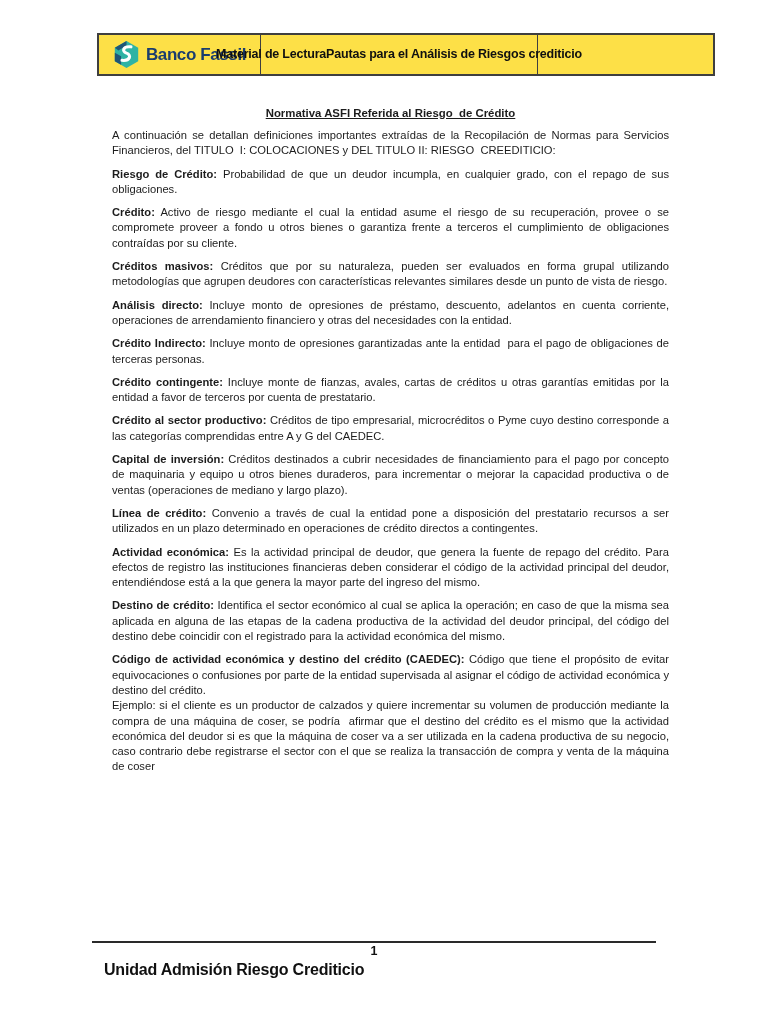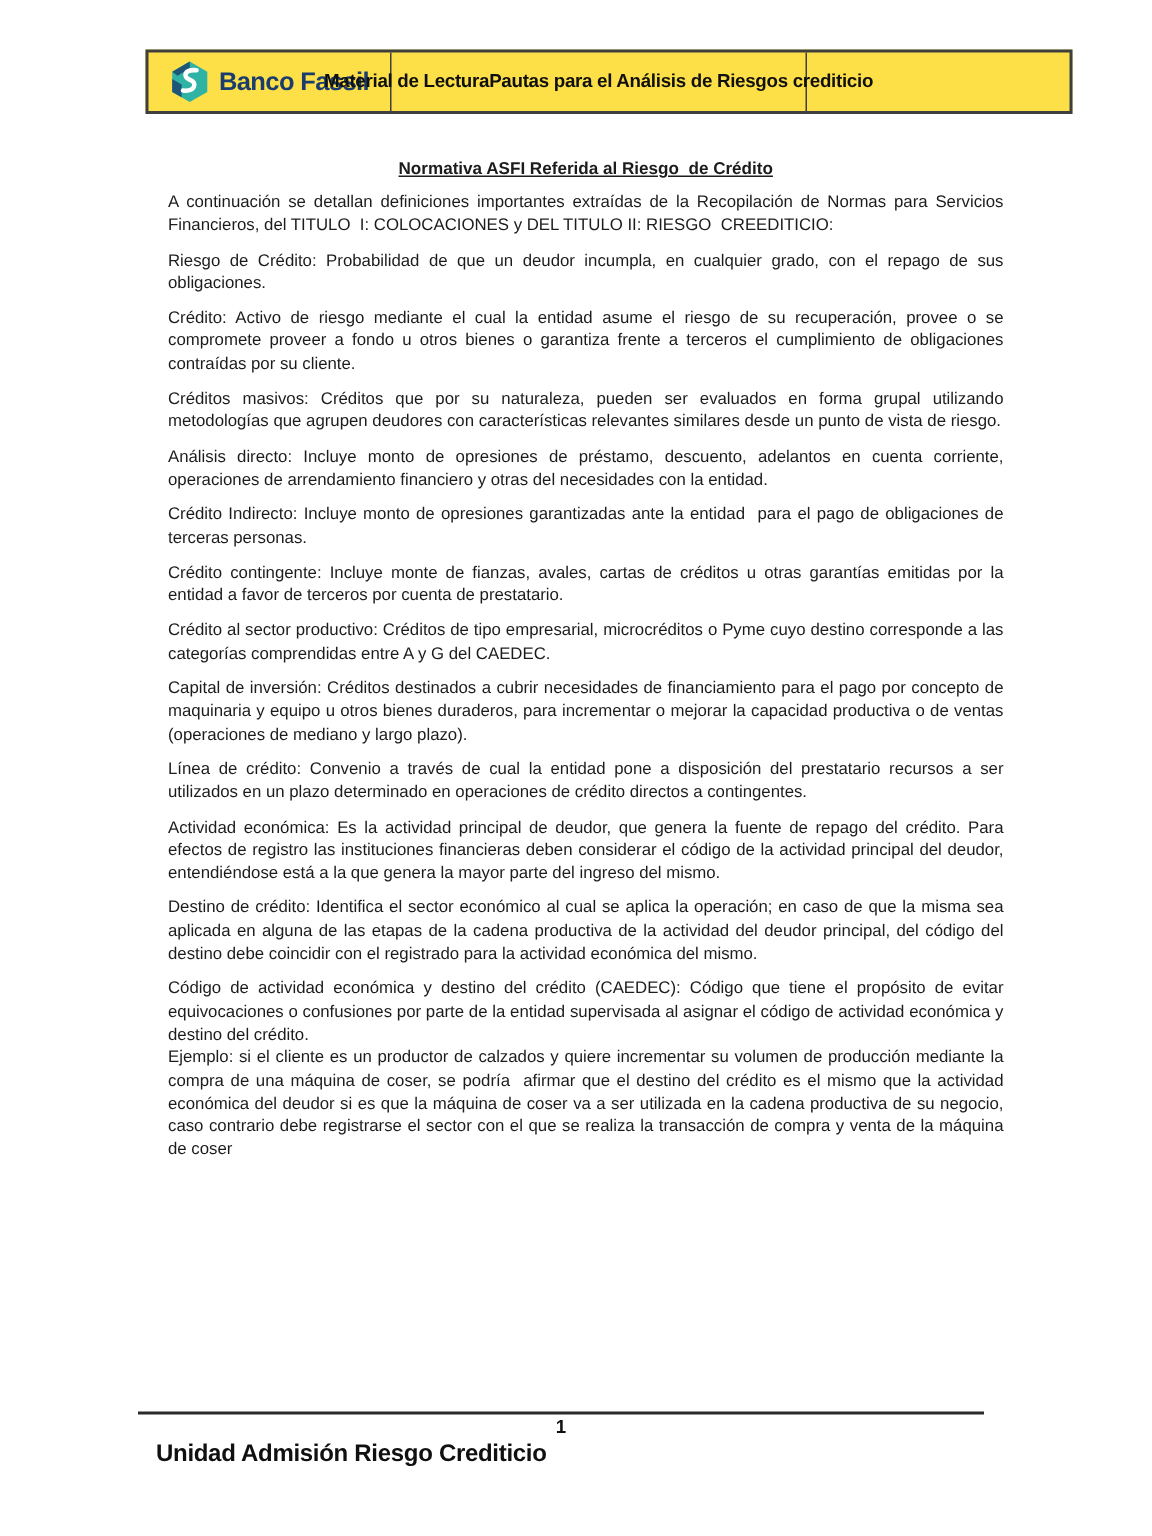--- a/index.html
+++ b/index.html
@@ -16,21 +16,21 @@
   .empty-cell{flex:1;}
   .logo-text{color:#1b3d6e;font-weight:bold;font-size:17px;letter-spacing:-0.4px;white-space:nowrap;}
   .ht-line{font-weight:bold;font-size:12.5px;line-height:15px;letter-spacing:-0.2px;color:#101010;
            white-space:nowrap;}
   
   .doc{position:absolute;left:112px;top:107px;width:557px;}
   .doc-title{margin:0 0 9px 0;font-size:11.4px;font-weight:bold;text-decoration:underline;
              text-align:center;white-space:pre-wrap;}
   .para{margin:0 0 8px 0;font-size:11.2px;line-height:15.3px;text-align:justify;
         white-space:pre-wrap;}
-  .para b{font-weight:normal;}
+  .para b{font-weight:bold;}
   
   .footer-rule{position:absolute;left:92px;top:941px;width:564px;border-top:2px solid #2a2a2a;}
   .page-number{position:absolute;left:92px;top:944px;width:564px;text-align:center;
                font-weight:bold;font-size:12.5px;color:#101010;}
   .footer-unit{position:absolute;left:104px;top:961px;font-weight:bold;font-size:16px;
                letter-spacing:-0.2px;color:#101010;}
 </style>
 </head>
 <body>
 

